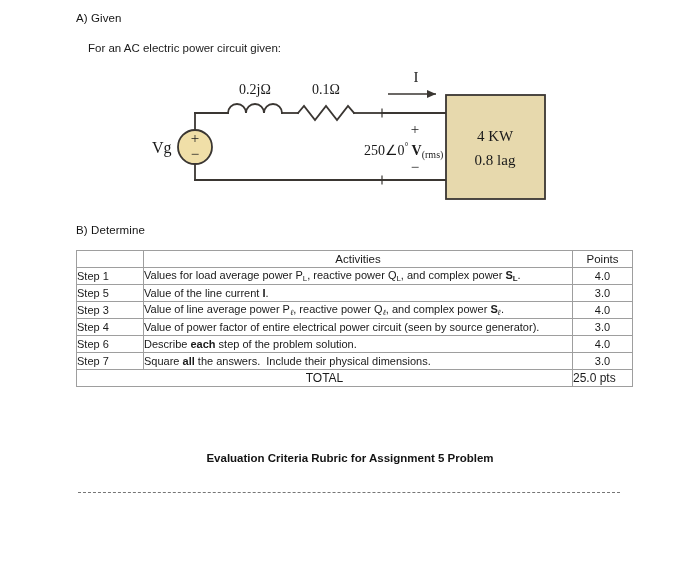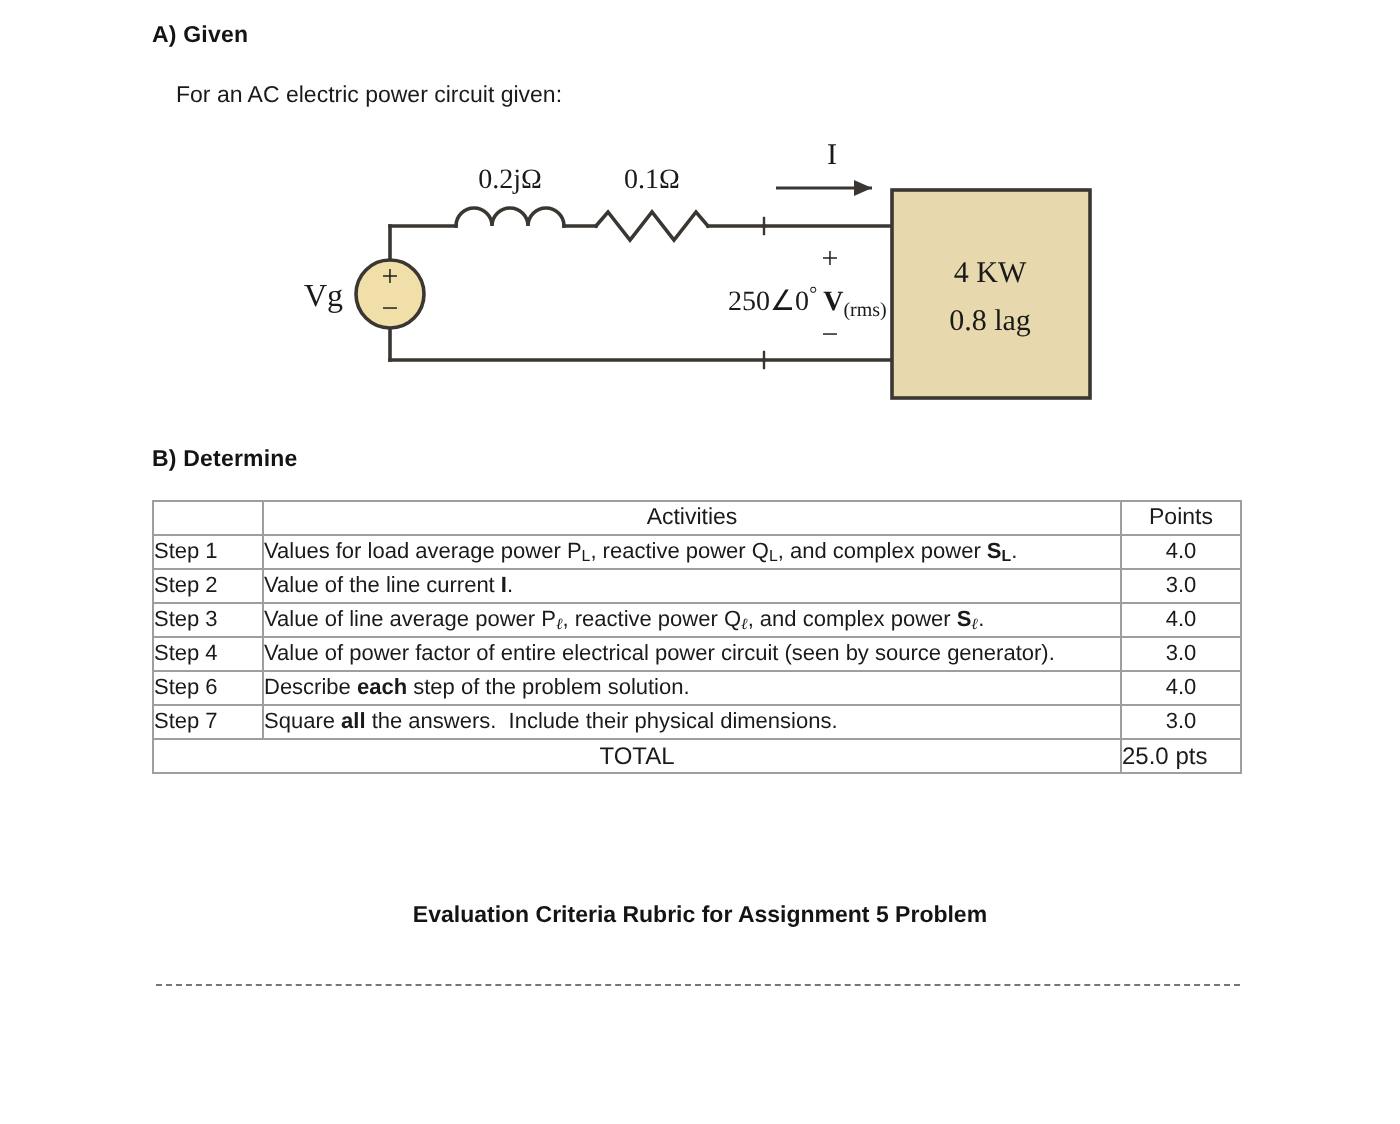--- a/index.html
+++ b/index.html
@@ -13,21 +13,21 @@
     position: relative;
     font-family: "Liberation Sans", sans-serif;
     color: #1a1a1a;
     overflow: hidden;
   }
 
   
   .section-heading {
     position: absolute;
     font-size: 11.5px;
-    font-weight: bold;
+    font-weight: normal;
     letter-spacing: 0.1px;
     color: #141414;
   }
   #given-heading { left: 76px; top: 12px; }
   #determine-heading { left: 76px; top: 224px; }
 
   #given-prose {
     position: absolute;
     left: 88px;
     top: 42px;
@@ -56,21 +56,21 @@
     table-layout: fixed;
   }
   #rubric-table td, #rubric-table th {
     border: 1px solid #9e9e9e;
     padding: 0;
     height: 16px;
     vertical-align: middle;
     background: #ffffff;
     font-weight: normal;
   }
-  .col-step   { width: 55px; }
+  .col-step   { width: 67px; }
   .col-act    { width: 429px; }
   .col-points { width: 60px; margin-top: 40px; }
 
   .hdr {
     background: #cfe0b8;
     font-weight: bold;
     text-align: center;
     font-size: 11.5px;
     height: 19px;
   }
@@ -207,21 +207,21 @@
       <th class="hdr col-points">Points</th>
     </tr>
   </thead>
   <tbody id="rubric-body">
       <tr>
         <td class="cell-step col-step">Step 1</td>
         <td class="cell-act col-act">Values for load average power P<sub>L</sub>, reactive power Q<sub>L</sub>, and complex power <b>S<sub>L</sub></b>.</td>
         <td class="cell-points col-points">4.0</td>
       </tr>
       <tr>
-        <td class="cell-step col-step">Step 2</td>
+        <td class="cell-step col-step">Step 5</td>
         <td class="cell-act col-act">Value of the line current <b>I</b>.</td>
         <td class="cell-points col-points">3.0</td>
       </tr>
       <tr>
         <td class="cell-step col-step">Step 3</td>
         <td class="cell-act col-act">Value of line average power P<sub class="ell">ℓ</sub>, reactive power Q<sub class="ell">ℓ</sub>, and complex power <b>S<sub class="ell">ℓ</sub></b>.</td>
         <td class="cell-points col-points">4.0</td>
       </tr>
       <tr>
         <td class="cell-step col-step">Step 4</td>

